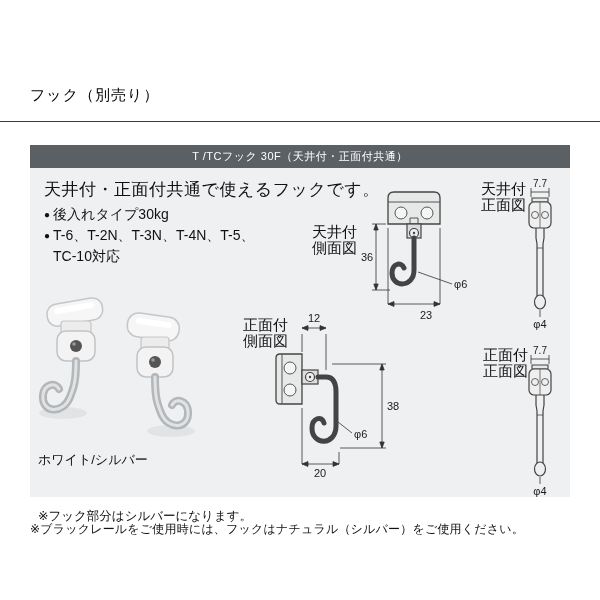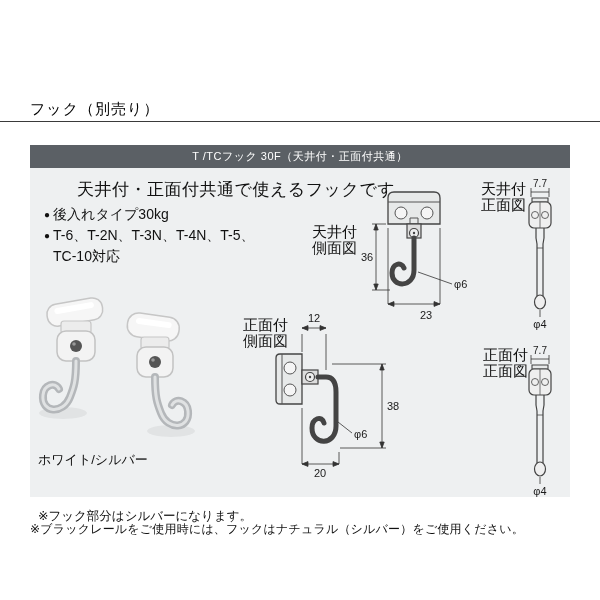--- a/index.html
+++ b/index.html
@@ -1,27 +1,27 @@
 <!DOCTYPE html>
 <html><head>
 <meta charset="utf-8">
 <style>
   * { margin:0; padding:0; box-sizing:border-box; }
   html,body { width:600px; height:600px; background:#ffffff;
     font-family:"Liberation Sans","DejaVu Sans",sans-serif; color:#000; }
   .page { position:relative; width:600px; height:600px; background:#fff; overflow:hidden; }
 
-  .page-title { position:absolute; left:30px; top:86px; font-size:15px; font-weight:normal; letter-spacing:1px;margin-top:14px; }
+  .page-title { position:absolute; left:30px; top:86px; font-size:15px; font-weight:normal; letter-spacing:1px; }
   .title-rule { position:absolute; left:0; top:121px; width:600px; height:1px; background:#3a3a3a; }
 
   .panel { position:absolute; left:30px; top:145px; width:540px; height:352px; background:#eef0f1; }
   .panel-header { position:absolute; left:0; top:0; width:100%; height:23px; background:#5b6065;
     color:#fff; font-size:11px; line-height:23px; text-align:center; letter-spacing:0.5px; }
 
-  .headline { position:absolute; left:14px; top:33px; font-size:17px; color:#111; letter-spacing:0.5px;margin-left:33px; }
+  .headline { position:absolute; left:14px; top:33px; font-size:17px; color:#111; letter-spacing:0.5px; }
 
   .bullets { position:absolute; left:14px; top:59px; font-size:14px; line-height:21px; color:#111; }
   .bullet { display:flex; align-items:flex-start; }
   .bullet .marker { font-size:10px; line-height:21px; margin-right:3px; }
   .bullet .btext { white-space:pre-line; }
 
   .color-label { position:absolute; left:8px; top:306px; font-size:13px; color:#111; }
   .panel-note  { position:absolute; left:8px; top:327px; font-size:12.5px; color:#111;margin-top:36px; }
 
   .footnote { position:absolute; left:30px; top:510px; font-size:12px; color:#111; letter-spacing:0.2px;margin-top:11px; }

